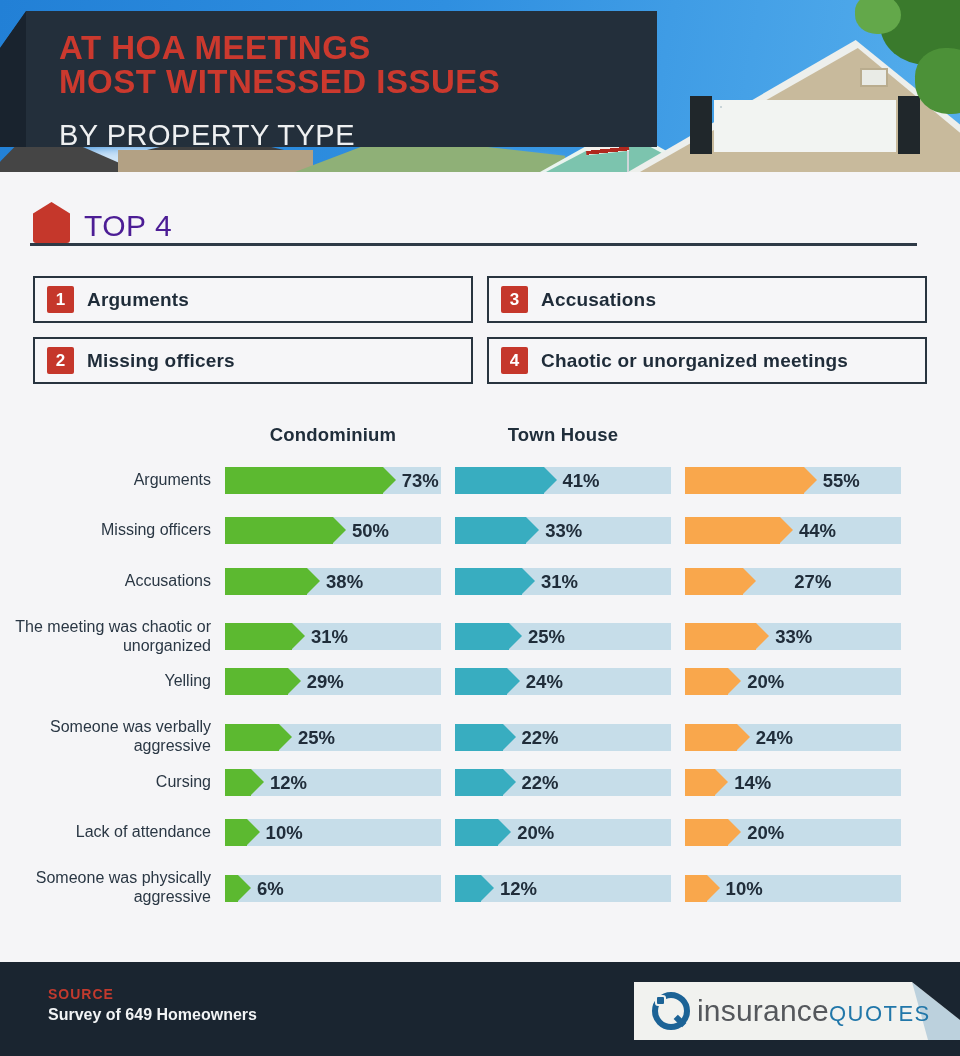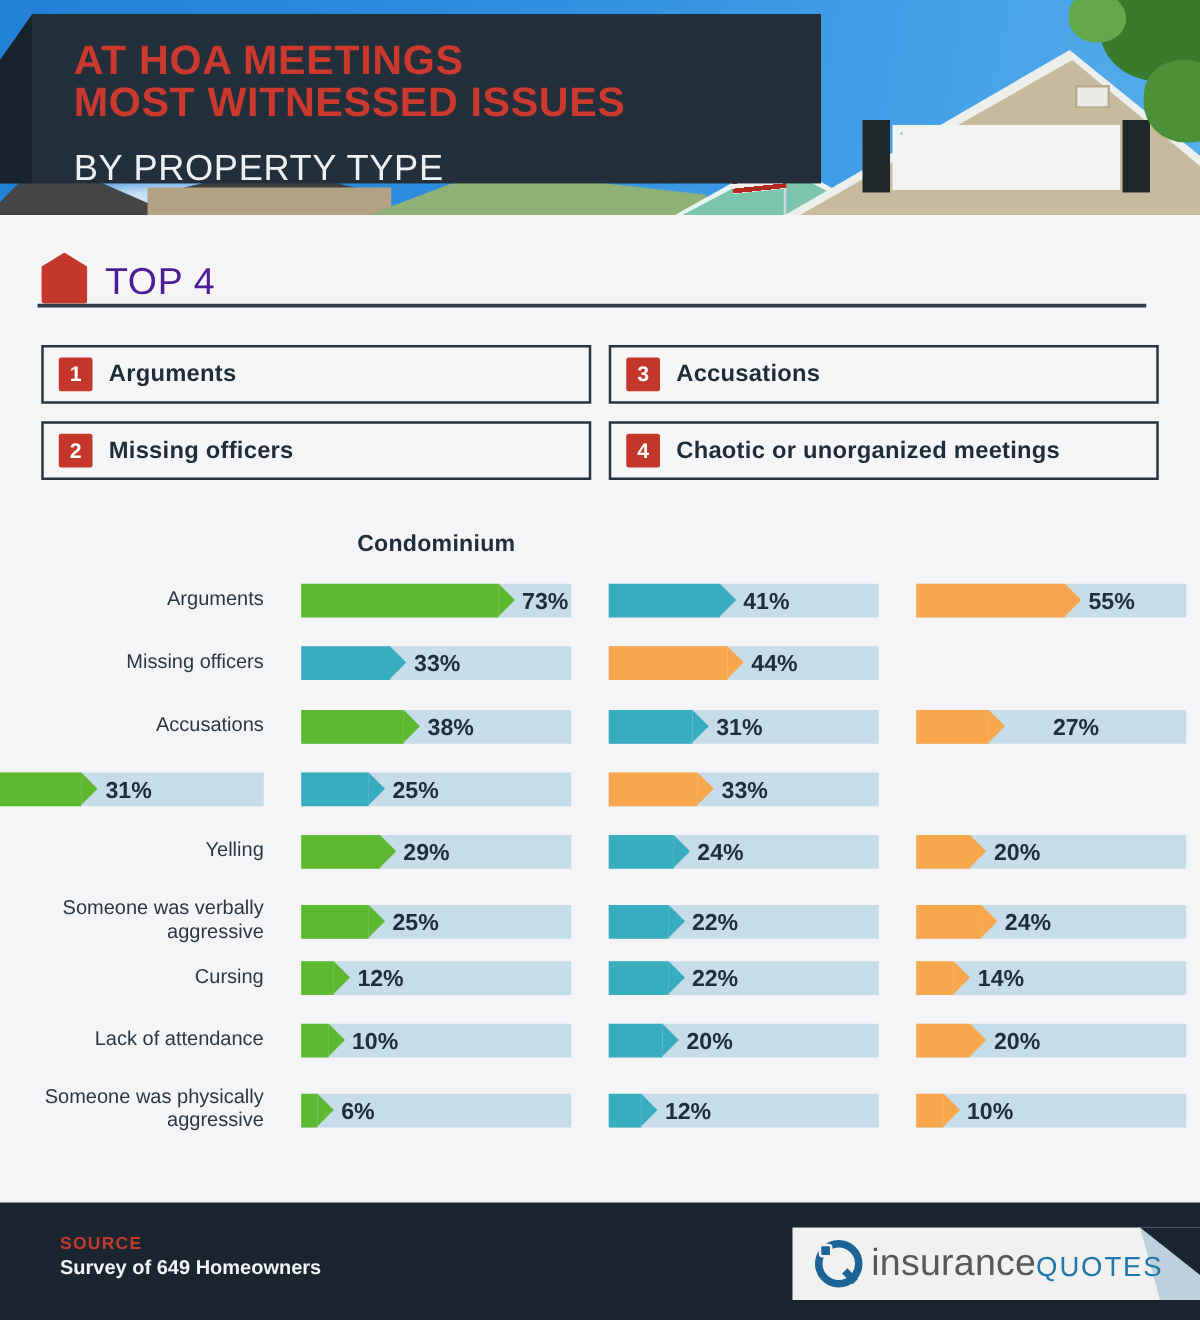--- a/index.html
+++ b/index.html
@@ -63,21 +63,21 @@
   .top4-grid { position:absolute; left:33px; top:104px; display:grid;
                grid-template-columns:440px 440px; grid-template-rows:47px 47px; gap:14px; grid-auto-flow:column; }
   .top4-box { display:flex; align-items:center; gap:13px; padding-left:12px;
               border:2px solid #28343f; background:#f6f6f8; }
   .rank-badge { width:27px; height:27px; background:#c5372b; color:#fff; font-weight:700; font-size:17px;
                 display:flex; align-items:center; justify-content:center; border-radius:2px; }
   .top4-label { font-size:19px; font-weight:700; color:#1f2c39; letter-spacing:.2px; }
 
   
   .chart { position:absolute; left:0; top:252px; width:901px; }
-  .chart-head, .chart-row { display:grid; grid-template-columns:211px 216px 216px 216px; column-gap:30px; }
+  .chart-head, .chart-row { display:grid; grid-template-columns:211px 216px 216px 216px; column-gap:14px; }
   .chart-head { margin-bottom:21px; }
   .chart-head .hname { text-align:center; font-size:18.5px; font-weight:700; color:#202e3b; letter-spacing:.2px; }
   .chart-row { height:27px; margin-bottom:23.3px; align-items:center; }
   .row-label { text-align:right; font-size:16px; line-height:1.18; color:#2a3744; }
   .track { position:relative; height:27px; background:#c6dde9; }
   .bar { position:absolute; left:0; top:0; height:27px; background:var(--c); }
   .bar::after { content:""; position:absolute; left:100%; top:0; width:0; height:0;
                 border-top:13.5px solid transparent; border-bottom:13.5px solid transparent;
                 border-left:13px solid var(--c); }
   .val { position:absolute; top:0; line-height:27px; font-size:18.5px; font-weight:700; color:#202d3a; }
@@ -161,39 +161,44 @@
     <div class="top4-box">
       <span class="rank-badge">4</span>
       <span class="top4-label">Chaotic or unorganized meetings</span>
     </div>
   </div>
 
   <div class="chart">
       <div class="chart-head">
         <div class="hspacer"></div>
         <div class="hname">Condominium</div>
+        <div class="hname">Town House</div>
       </div>
       <div class="chart-row">
         <div class="row-label">Arguments</div>
         <div class="track">
           <div class="bar" style="--c: #5cb930; width: 73%;"></div>
           <div class="val" style="left: calc(73% + 19px); text-align: right;">73%</div>
         </div>
         <div class="track">
           <div class="bar" style="--c: #38adc0; width: 41%;"></div>
           <div class="val" style="left: calc(41% + 19px);">41%</div>
         </div>
         <div class="track">
           <div class="bar" style="--c: #f9a74c; width: 55%;"></div>
           <div class="val" style="left: calc(55% + 19px);">55%</div>
         </div>
       </div>
       <div class="chart-row">
         <div class="row-label">Missing officers</div>
         <div class="track">
+          <div class="bar" style="--c: #5cb930; width: 50%;"></div>
+          <div class="val" style="left: calc(50% + 19px);">50%</div>
+        </div>
+        <div class="track">
           <div class="bar" style="--c: #38adc0; width: 33%;"></div>
           <div class="val" style="left: calc(33% + 19px);">33%</div>
         </div>
         <div class="track">
           <div class="bar" style="--c: #f9a74c; width: 44%;"></div>
           <div class="val" style="left: calc(44% + 19px);">44%</div>
         </div>
       </div>
       <div class="chart-row">
         <div class="row-label">Accusations</div>
@@ -204,20 +209,21 @@
         <div class="track">
           <div class="bar" style="--c: #38adc0; width: 31%;"></div>
           <div class="val" style="left: calc(31% + 19px);">31%</div>
         </div>
         <div class="track">
           <div class="bar" style="--c: #f9a74c; width: 27%;"></div>
           <div class="val" style="left: calc(27% + 19px); margin-left: 32px;">27%</div>
         </div>
       </div>
       <div class="chart-row">
+        <div class="row-label">The meeting was chaotic or unorganized</div>
         <div class="track">
           <div class="bar" style="--c: #5cb930; width: 31%;"></div>
           <div class="val" style="left: calc(31% + 19px);">31%</div>
         </div>
         <div class="track">
           <div class="bar" style="--c: #38adc0; width: 25%;"></div>
           <div class="val" style="left: calc(25% + 19px);">25%</div>
         </div>
         <div class="track">
           <div class="bar" style="--c: #f9a74c; width: 33%;"></div>

